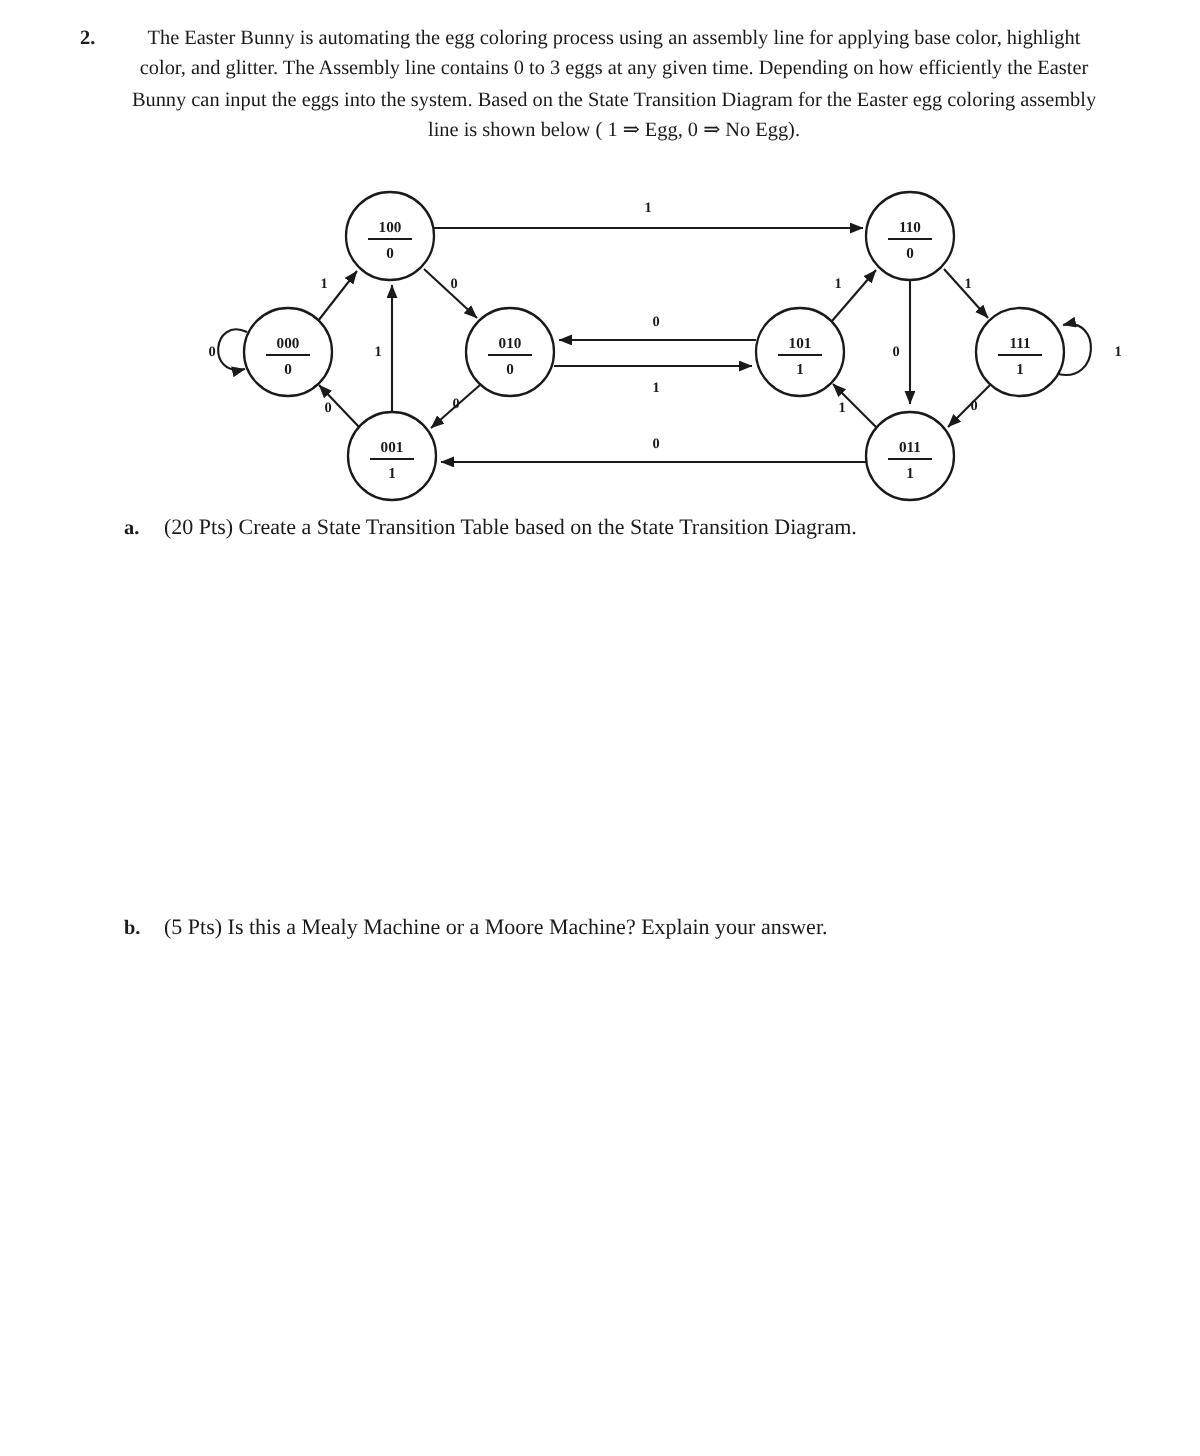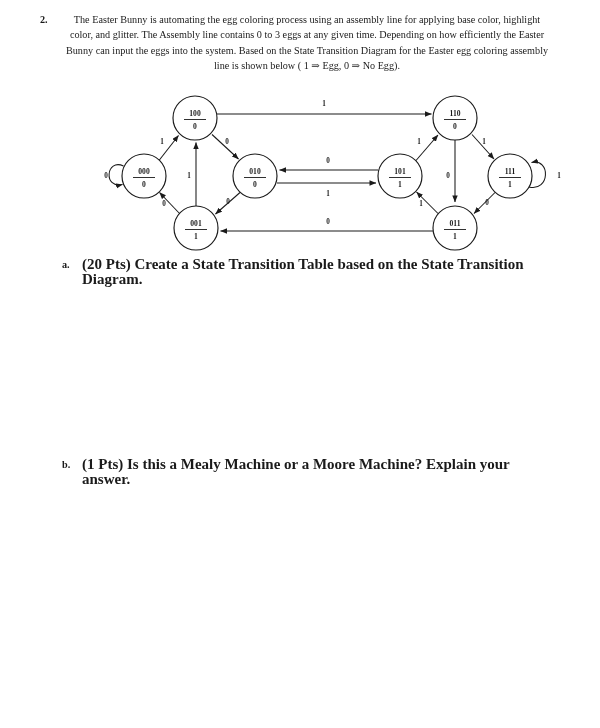--- a/index.html
+++ b/index.html
@@ -56,24 +56,23 @@
   .subq-a { top: 257px; }
   .subq-b { top: 457px; }
   .sq-letter {
     font-weight: bold;
     font-size: 10.2px;
     line-height: 15px;
     width: 20px;
     flex: 0 0 20px;
   }
   .sq-text {
-    font-size: 15px;
+    font-size: 11px;
     line-height: 15px;
     flex: 1 1 auto;
-    font-weight: bold;
   }
 
   
   .diagram-wrap {
     position: absolute;
     left: 70px;
     top: 92px;
     width: 510px;
     height: 165px;
   }
@@ -234,16 +233,16 @@
     </svg>
   </div>
 
   <div class="subq subq-a">
     <span class="sq-letter">a.</span>
     <span class="sq-text">(20 Pts) Create a State Transition Table based on the State Transition Diagram.</span>
   </div>
 
   <div class="subq subq-b">
     <span class="sq-letter">b.</span>
-    <span class="sq-text">(1 Pts) Is this a Mealy Machine or a Moore Machine?  Explain your answer.</span>
+    <span class="sq-text">(5 Pts) Is this a Mealy Machine or a Moore Machine?  Explain your answer.</span>
   </div>
 
 </div>
 
 </body></html>

